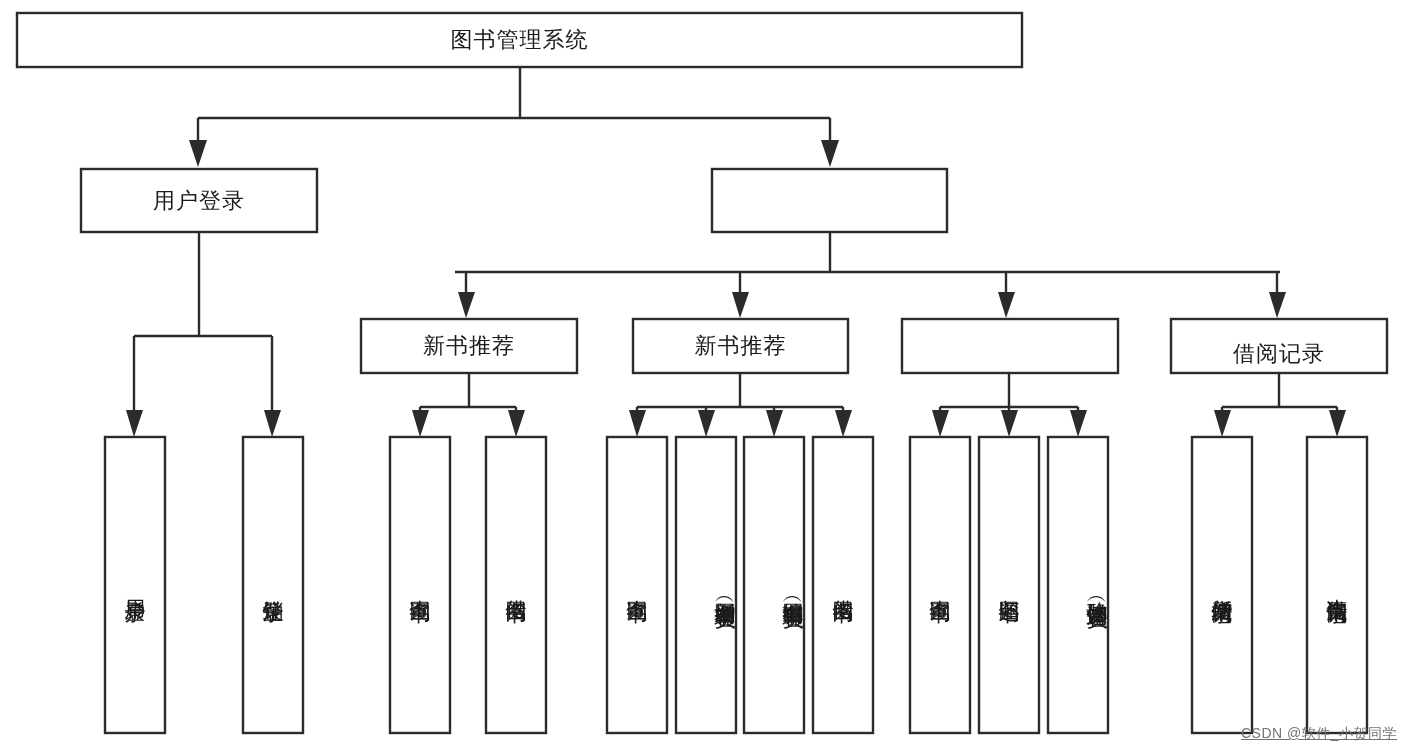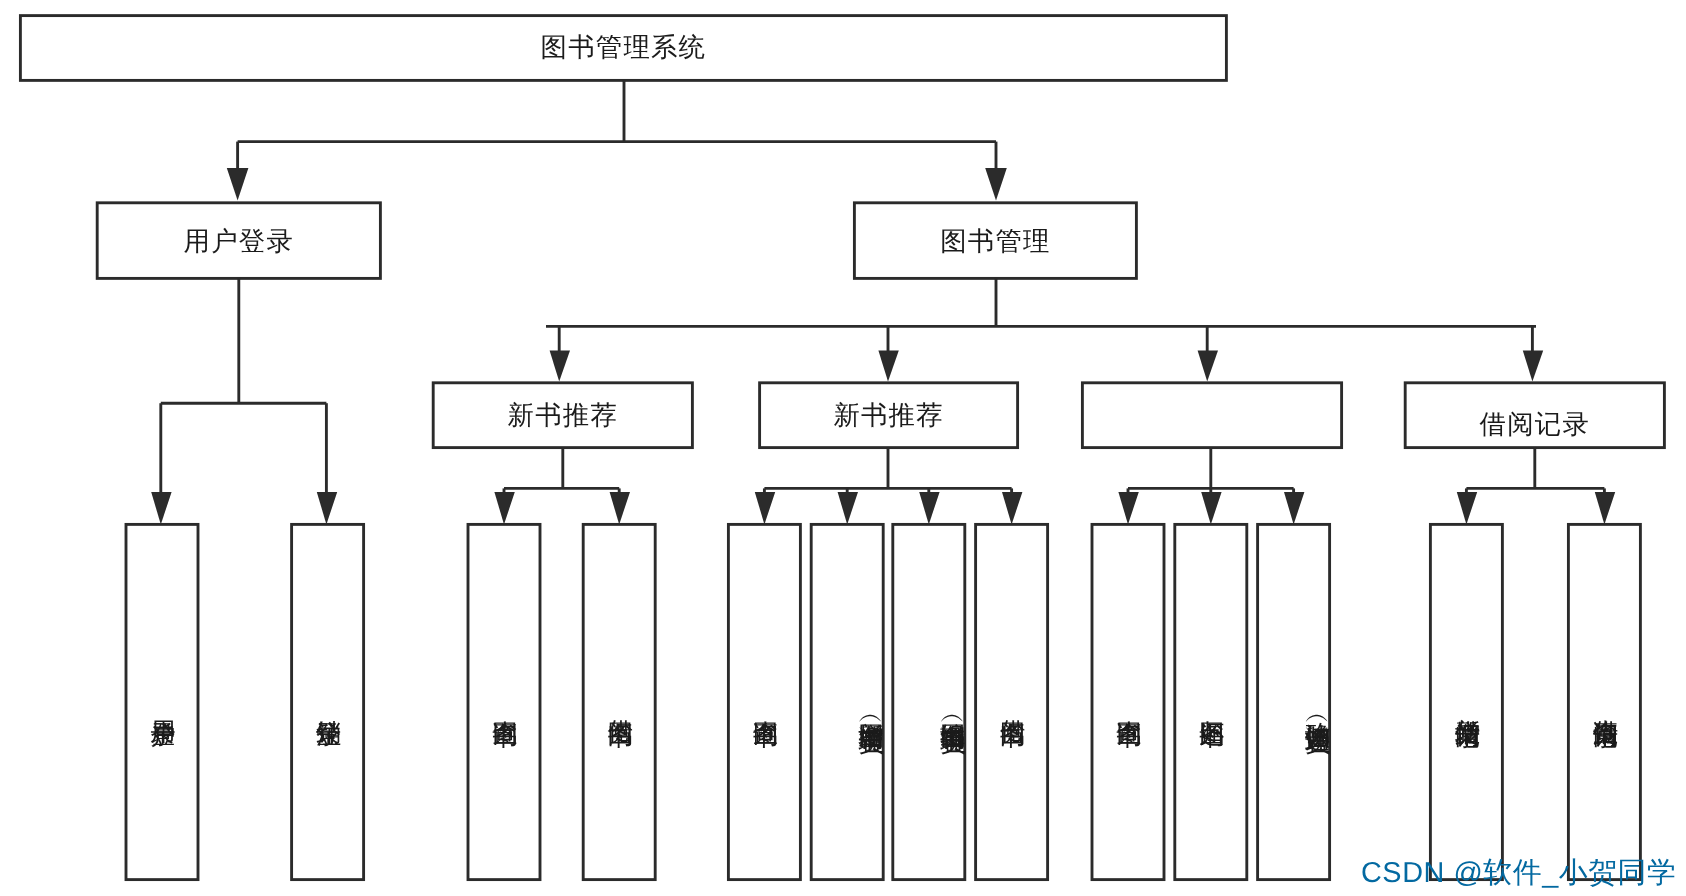--- a/index.html
+++ b/index.html
@@ -66,25 +66,26 @@
     color: #1b1b1b;
     letter-spacing: 1px;
     white-space: nowrap;
     pointer-events: none;
   }
   #watermark {
     position: absolute;
     right: 8px;
     bottom: 4px;
     font-family: "Liberation Sans", "DejaVu Sans", sans-serif;
-    font-size: 24px;
-    color: #0369a1;
+    font-size: 14px;
+    color: #737373;
     letter-spacing: 0.5px;
     white-space: nowrap;
     pointer-events: none;
+    text-decoration: underline;
   }
 </style>
 </head>
 <body>
 
 <div id="diagram-root">
 
   <svg id="flowchart" viewBox="0 0 1405 747" xmlns="http://www.w3.org/2000/svg">
 
     <rect class="node-rect" x="17" y="13" width="1005" height="54"></rect>
@@ -175,23 +176,20 @@
     <rect class="node-rect" x="1307" y="437" width="60" height="296"></rect>
   </svg>
 
   <div class="horiz-text-wrap" style="left:17px; top:13px; width:1005px; height:54px;">
     <span>图书管理系统</span>
   </div>
 
   <div class="horiz-text-wrap" style="left:81px; top:169px; width:236px; height:63px;">
     <span>用户登录</span>
   </div>
-  <div class="horiz-text-wrap" style="left:712px; top:169px; width:235px; height:63px;">
-    <span>图书管理</span>
-  </div>
 
   <div class="horiz-text-wrap" style="left:361px; top:319px; width:216px; height:54px;text-align:right;">
     <span>新书推荐</span>
   </div>
   <div class="horiz-text-wrap" style="left:633px; top:319px; width:215px; height:54px;">
     <span>新书推荐</span>
   </div>
   <div class="horiz-text-wrap" style="left:1171px; top:319px; width:216px; height:70px;">
     <span>借阅记录</span>
   </div>

